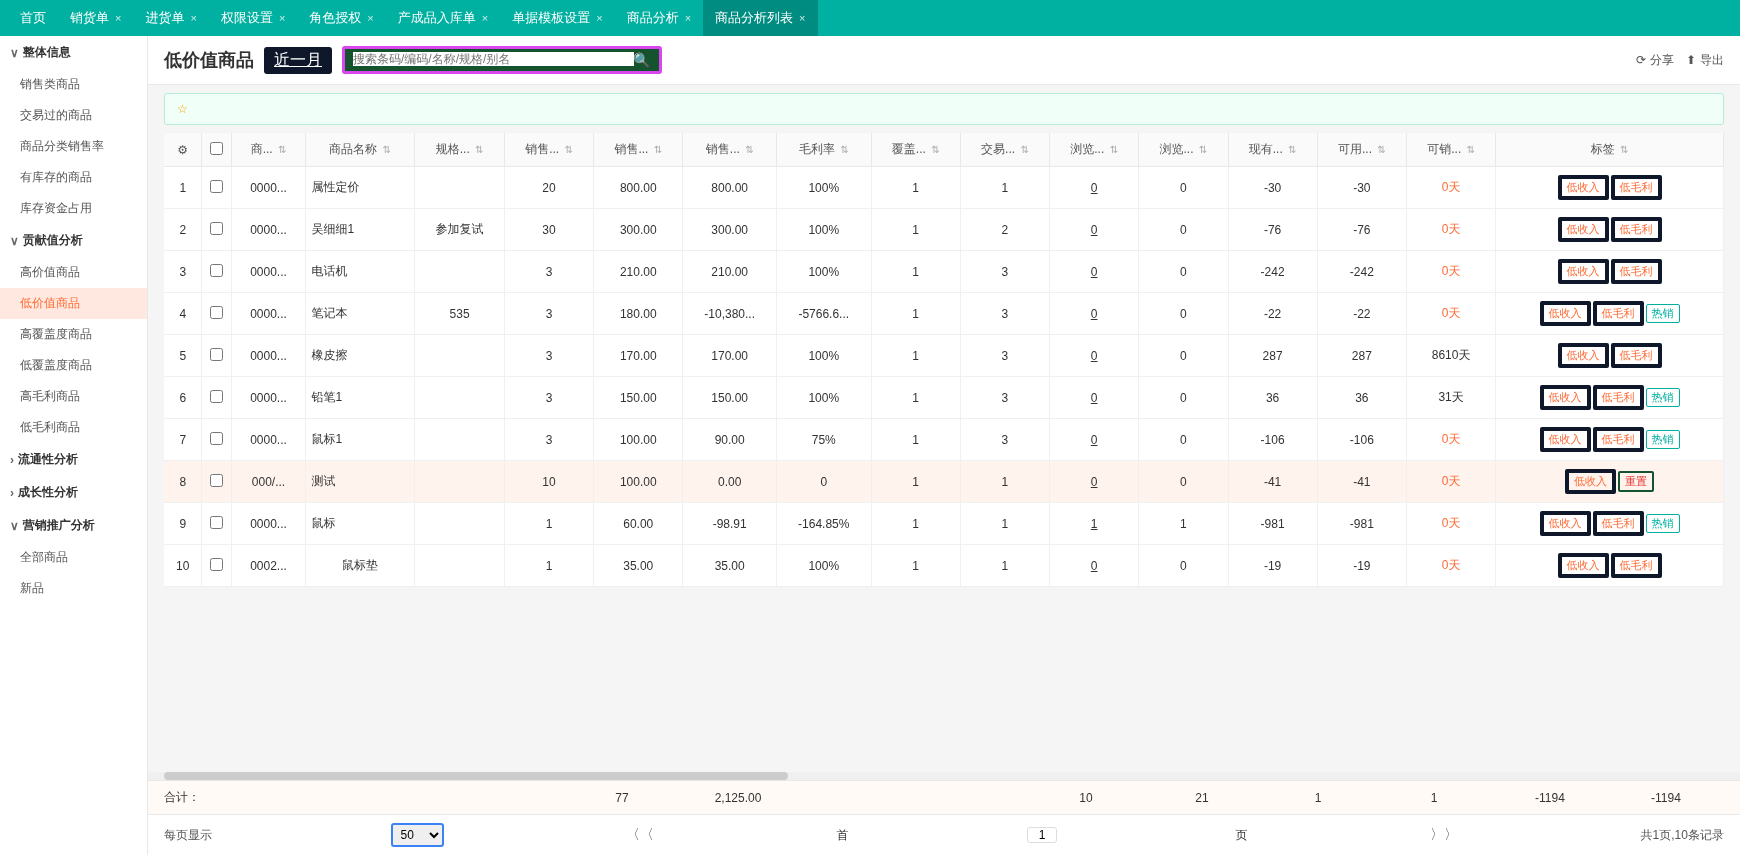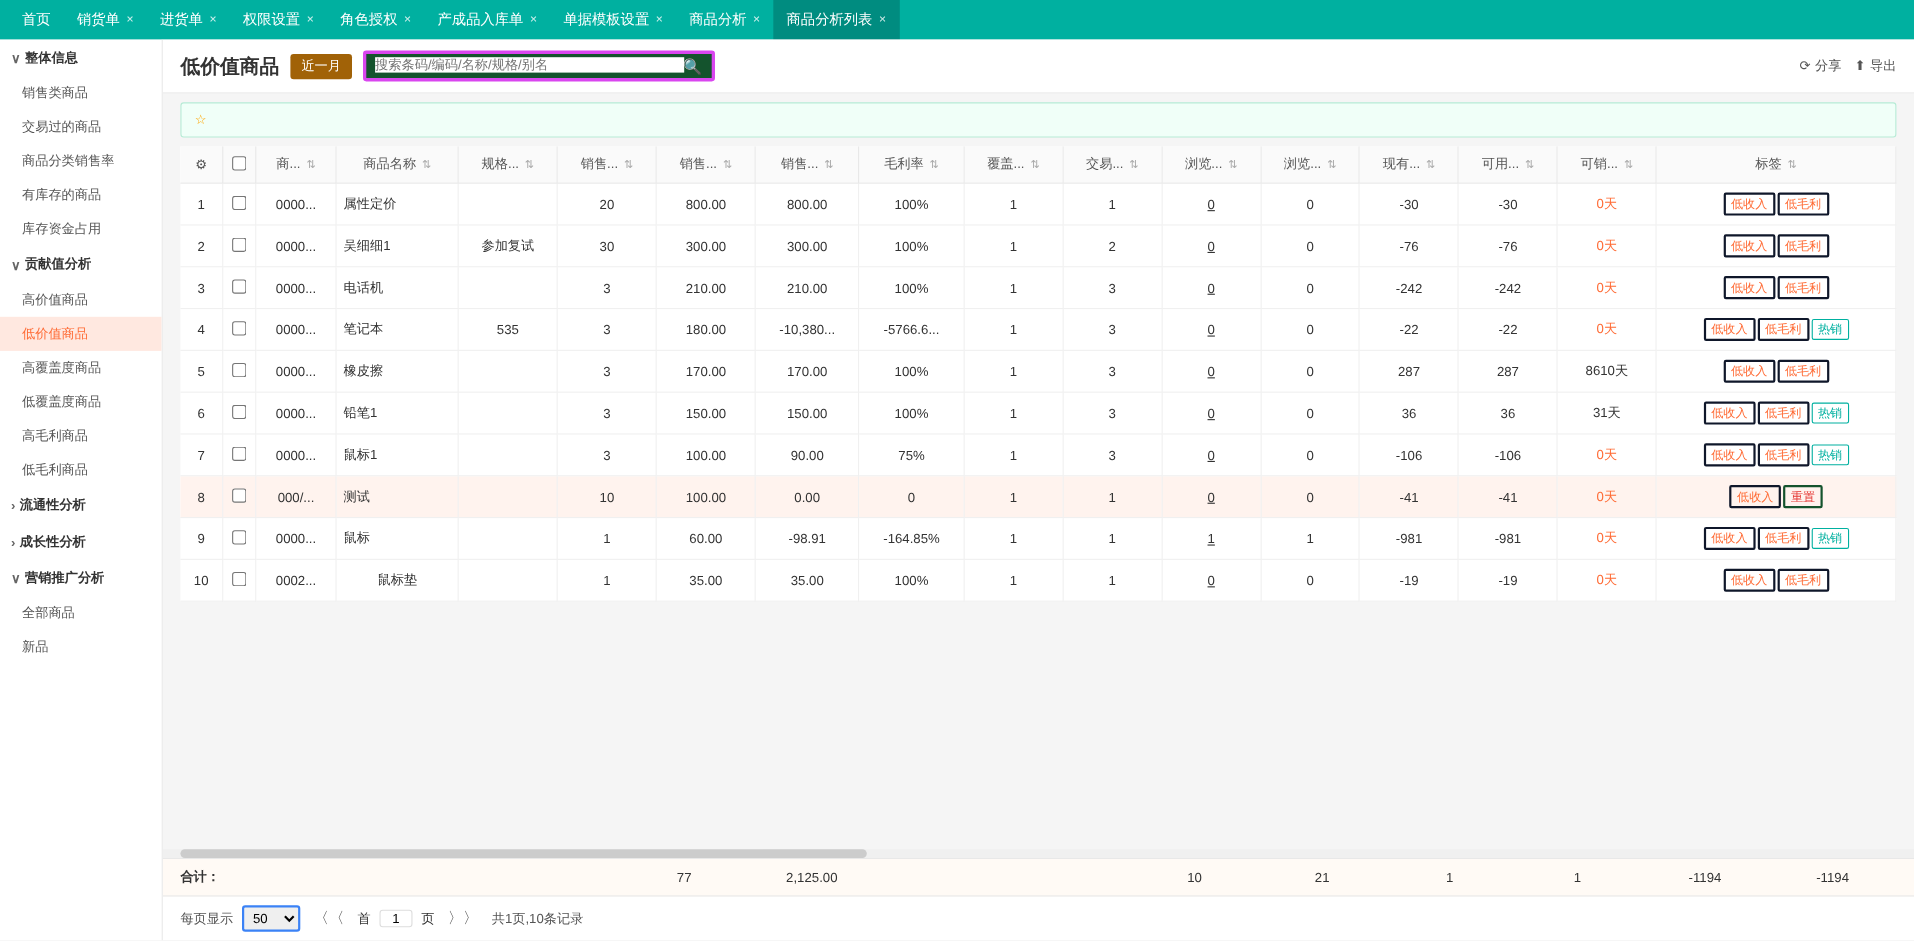--- a/index.html
+++ b/index.html
@@ -76,27 +76,28 @@
       align-items: center;
       gap: 10px;
       border-bottom: 1px solid #e8e8e8;
     }
     .page-title {
       font-size: 18px;
       font-weight: bold;
       color: #333;
     }
     .filter-btn {
-      background: #a16207;
+      background: #0f172a;
       color: #fff;
       border: none;
       border-radius: 3px;
       padding: 3px 10px;
-      font-size: 12px;
+      font-size: 16px;
       cursor: pointer;
+      text-decoration: underline;
     }
     .search-box {
       display: flex;
       align-items: flex-start;
       border: 3px solid #d946ef;
       border-radius: 3px;
       padding: 3px 8px;
       background: #14532d;
       flex: 1;
       max-width: 320px;
@@ -175,21 +176,21 @@
       white-space: nowrap;
     }
     tr.highlighted td { background: #fff3ee; }
     .tag {
       display: inline-block;
       padding: 1px 5px;
       border-radius: 2px;
       font-size: 11px;
       margin: 1px;
     }
-    .tag-orange { color: #ff6b35; border: 2px solid #0f172a; }
+    .tag-orange { color: #ff6b35; border: 4px solid #0f172a; }
     .tag-green { color: #00b0a0; border: 1px solid #00b0a0; }
     .tag-red { color: #e53935; border: 2px solid #14532d; }
     .days-orange { color: #ff6b35; }
     .days-normal { color: #333; }
     .underline { text-decoration: underline; cursor: pointer; }
     .checkbox-cell { width: 30px; }
 
     
     .footer {
       background: #fff;
@@ -197,35 +198,35 @@
       padding: 0;
     }
     .total-row {
       display: flex;
       align-items: center;
       padding: 8px 16px;
       font-size: 12px;
       background: #fffaf5;
       border-bottom: 1px solid #e8e8e8;
     }
-    .total-label { font-weight: bold; margin-right: 16px; color: #333; }
+    .total-label { font-weight: normal; margin-right: 16px; color: #333; }
     .total-values {
       display: flex;
       gap: 0;
       flex: 1;
     }
     .total-val {
       flex: 1;
       text-align: center;
       color: #333;
     }
     .pagination {
       display: flex;
       align-items: center;
-      justify-content: flex-start;
+      justify-content: space-between;
       padding: 8px 16px;
       gap: 8px;
       font-size: 12px;
     }
     .page-size-label { color: #555; }
     .page-size-select {
       border: 2px solid #3b82f6;
       border-radius: 3px;
       padding: 2px 4px;
       font-size: 12px;

